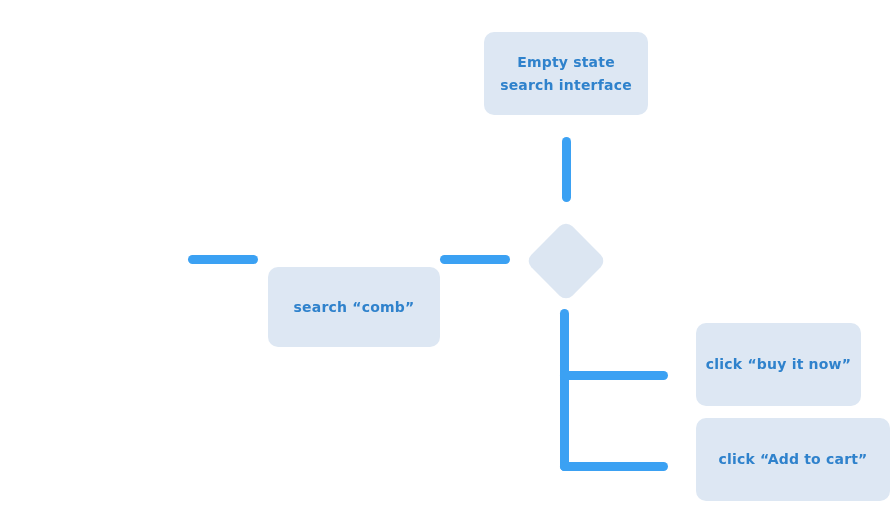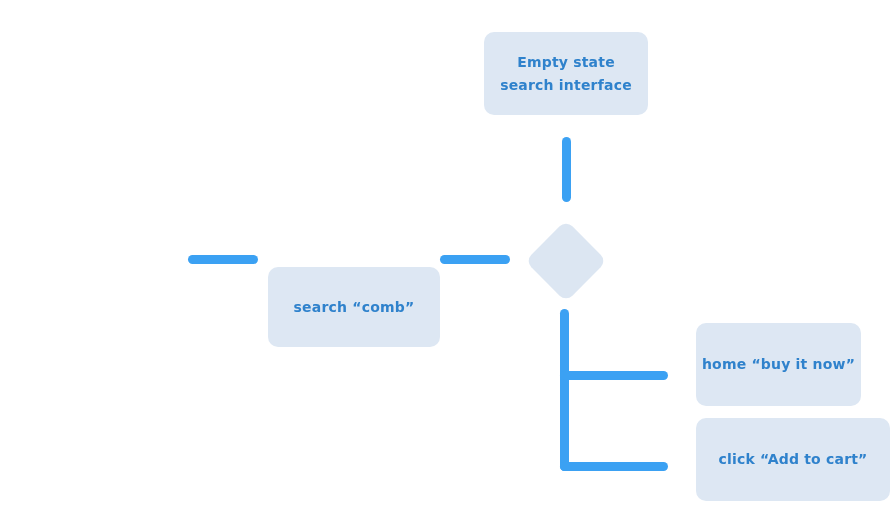--- a/index.html
+++ b/index.html
@@ -72,20 +72,20 @@
       <span class="label">search interface</span>
     </div>
   </div>
 
 
   <div class="node node-search">
     <span class="label">search “comb”</span>
   </div>
 
   <div class="node node-buy">
-    <span class="label">home “buy it now”</span>
+    <span class="label">click “buy it now”</span>
   </div>
 
   <div class="node node-cart">
     <span class="label">click “Add to cart”</span>
   </div>
 
 </div>
 
 </body></html>

